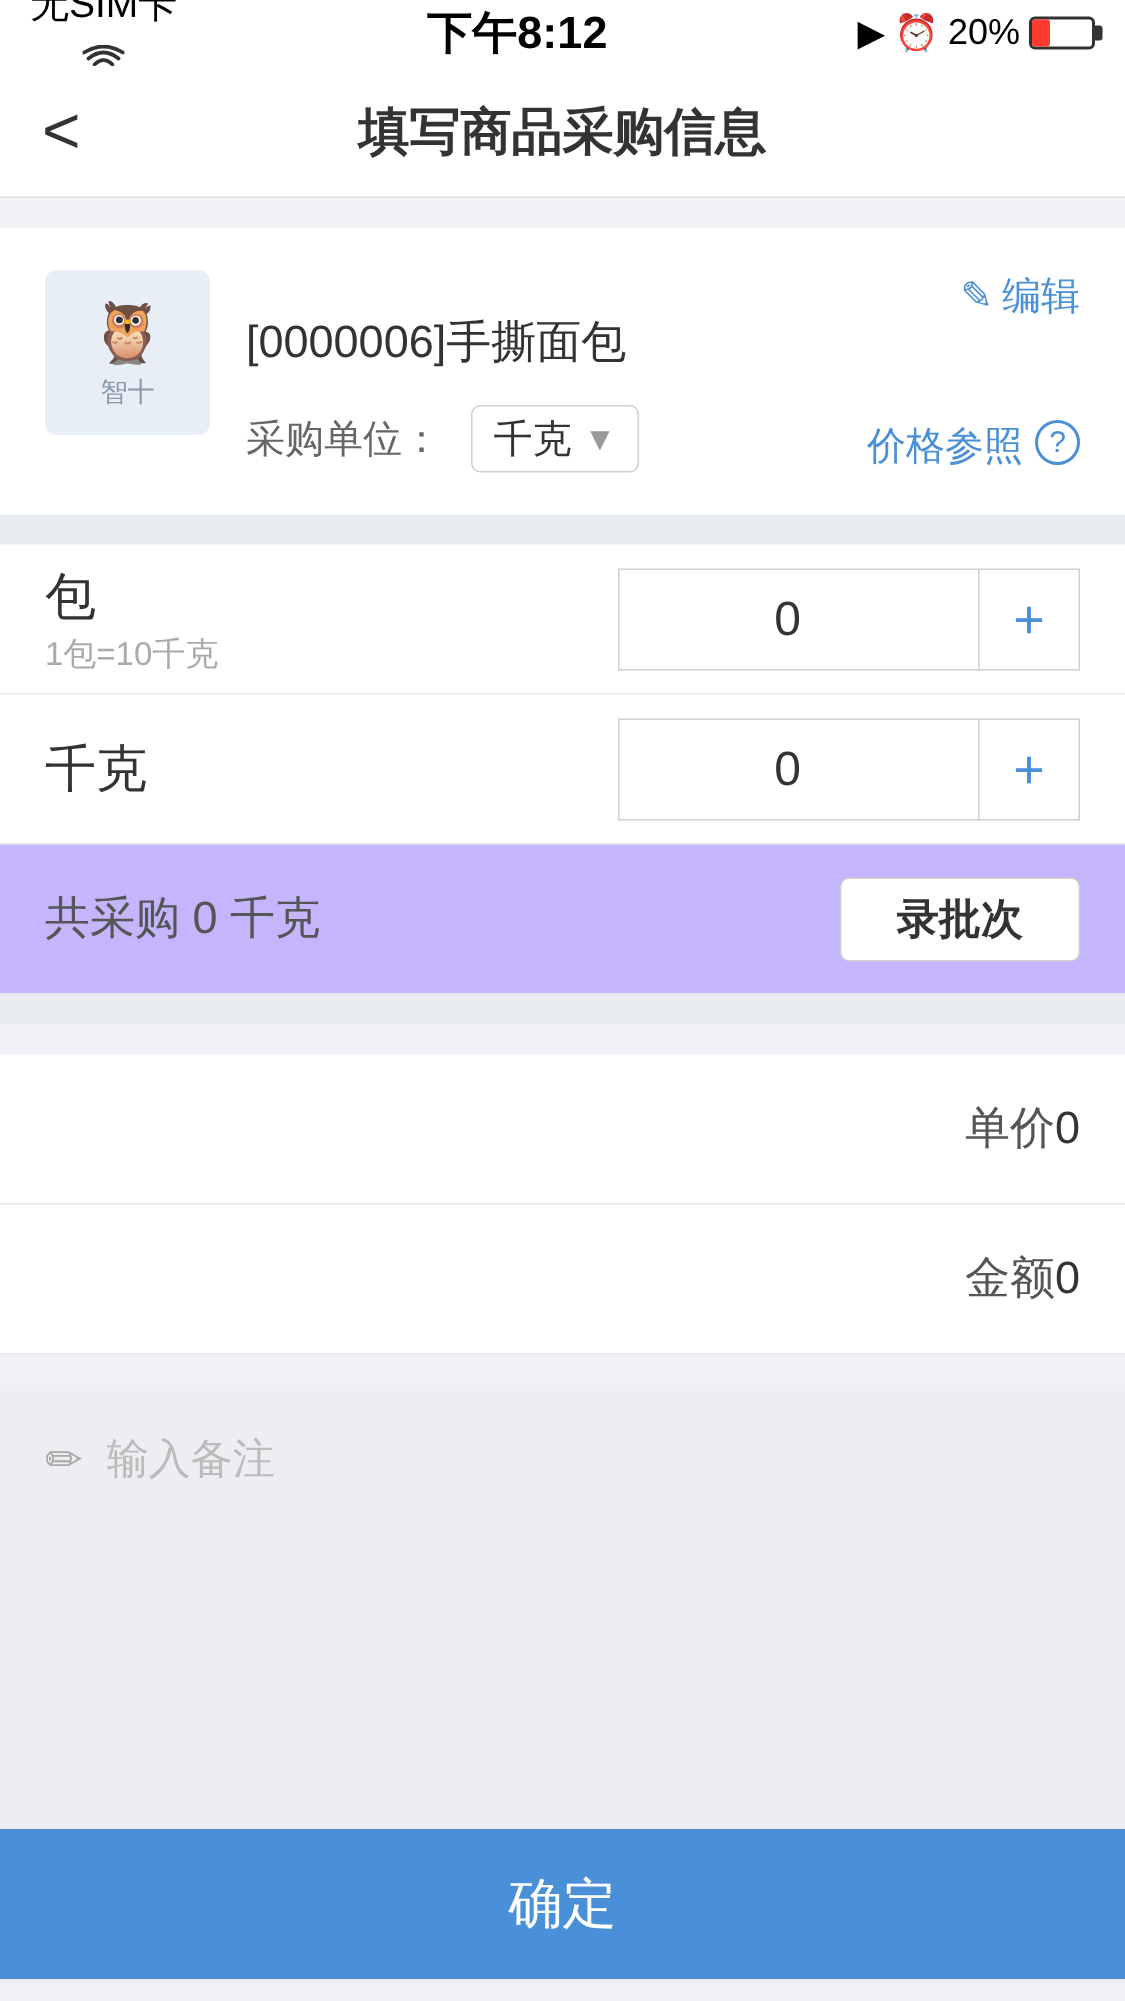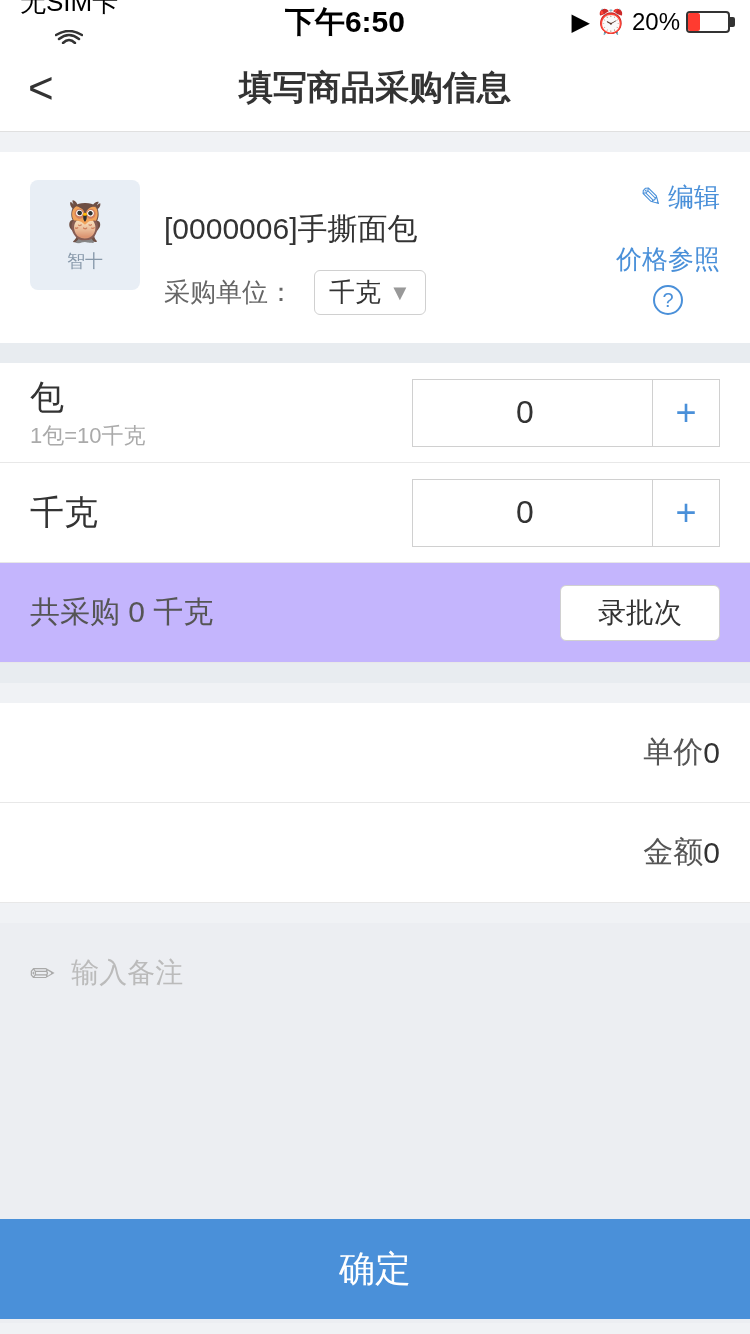--- a/index.html
+++ b/index.html
@@ -166,23 +166,22 @@
       align-items: center;
       gap: 6px;
     }
     .price-ref {
       position: absolute;
       bottom: 28px;
       right: 30px;
       color: #4a90d9;
       font-size: 26px;
       display: flex;
-      align-items: center;
+      align-items: flex-start;
       gap: 8px;
-      flex-direction: column;
     }
     .price-ref-help {
       width: 30px;
       height: 30px;
       border-radius: 50%;
       border: 2px solid #4a90d9;
       display: flex;
       align-items: center;
       justify-content: center;
       font-size: 20px;
@@ -268,20 +267,21 @@
       height: 56px;
       border: 1px solid #d0d0d0;
       background: #fff;
       display: flex;
       align-items: center;
       justify-content: center;
       font-size: 28px;
       color: #333;
       border-radius: 6px;
       cursor: pointer;
+      font-weight: bold;
     }
 
     
     .price-section {
       background: #fff;
       margin-top: 20px;
     }
     .price-row {
       display: flex;
       align-items: center;
@@ -362,21 +362,21 @@
     <span>
       <svg width="28" height="22" viewBox="0 0 28 22">
         <path d="M14 18 Q14 18 14 18" stroke="#333" stroke-width="3" fill="none"></path>
         <circle cx="14" cy="19" r="3" fill="#333"></circle>
         <path d="M8 13 Q14 7 20 13" stroke="#333" stroke-width="2.5" fill="none" stroke-linecap="round"></path>
         <path d="M4 9 Q14 1 24 9" stroke="#333" stroke-width="2.5" fill="none" stroke-linecap="round"></path>
         <path d="M1 5 Q14 -3 27 5" stroke="#333" stroke-width="2.5" fill="none" stroke-linecap="round"></path>
       </svg>
     </span>
   </div>
-  <div class="status-center">下午6:50</div>
+  <div class="status-center">下午8:12</div>
   <div class="status-right">
     <span>▶</span>
     <span>⏰</span>
     <span>20%</span>
     <div class="battery">
       <div class="battery-fill"></div>
     </div>
   </div>
 </div>
 

